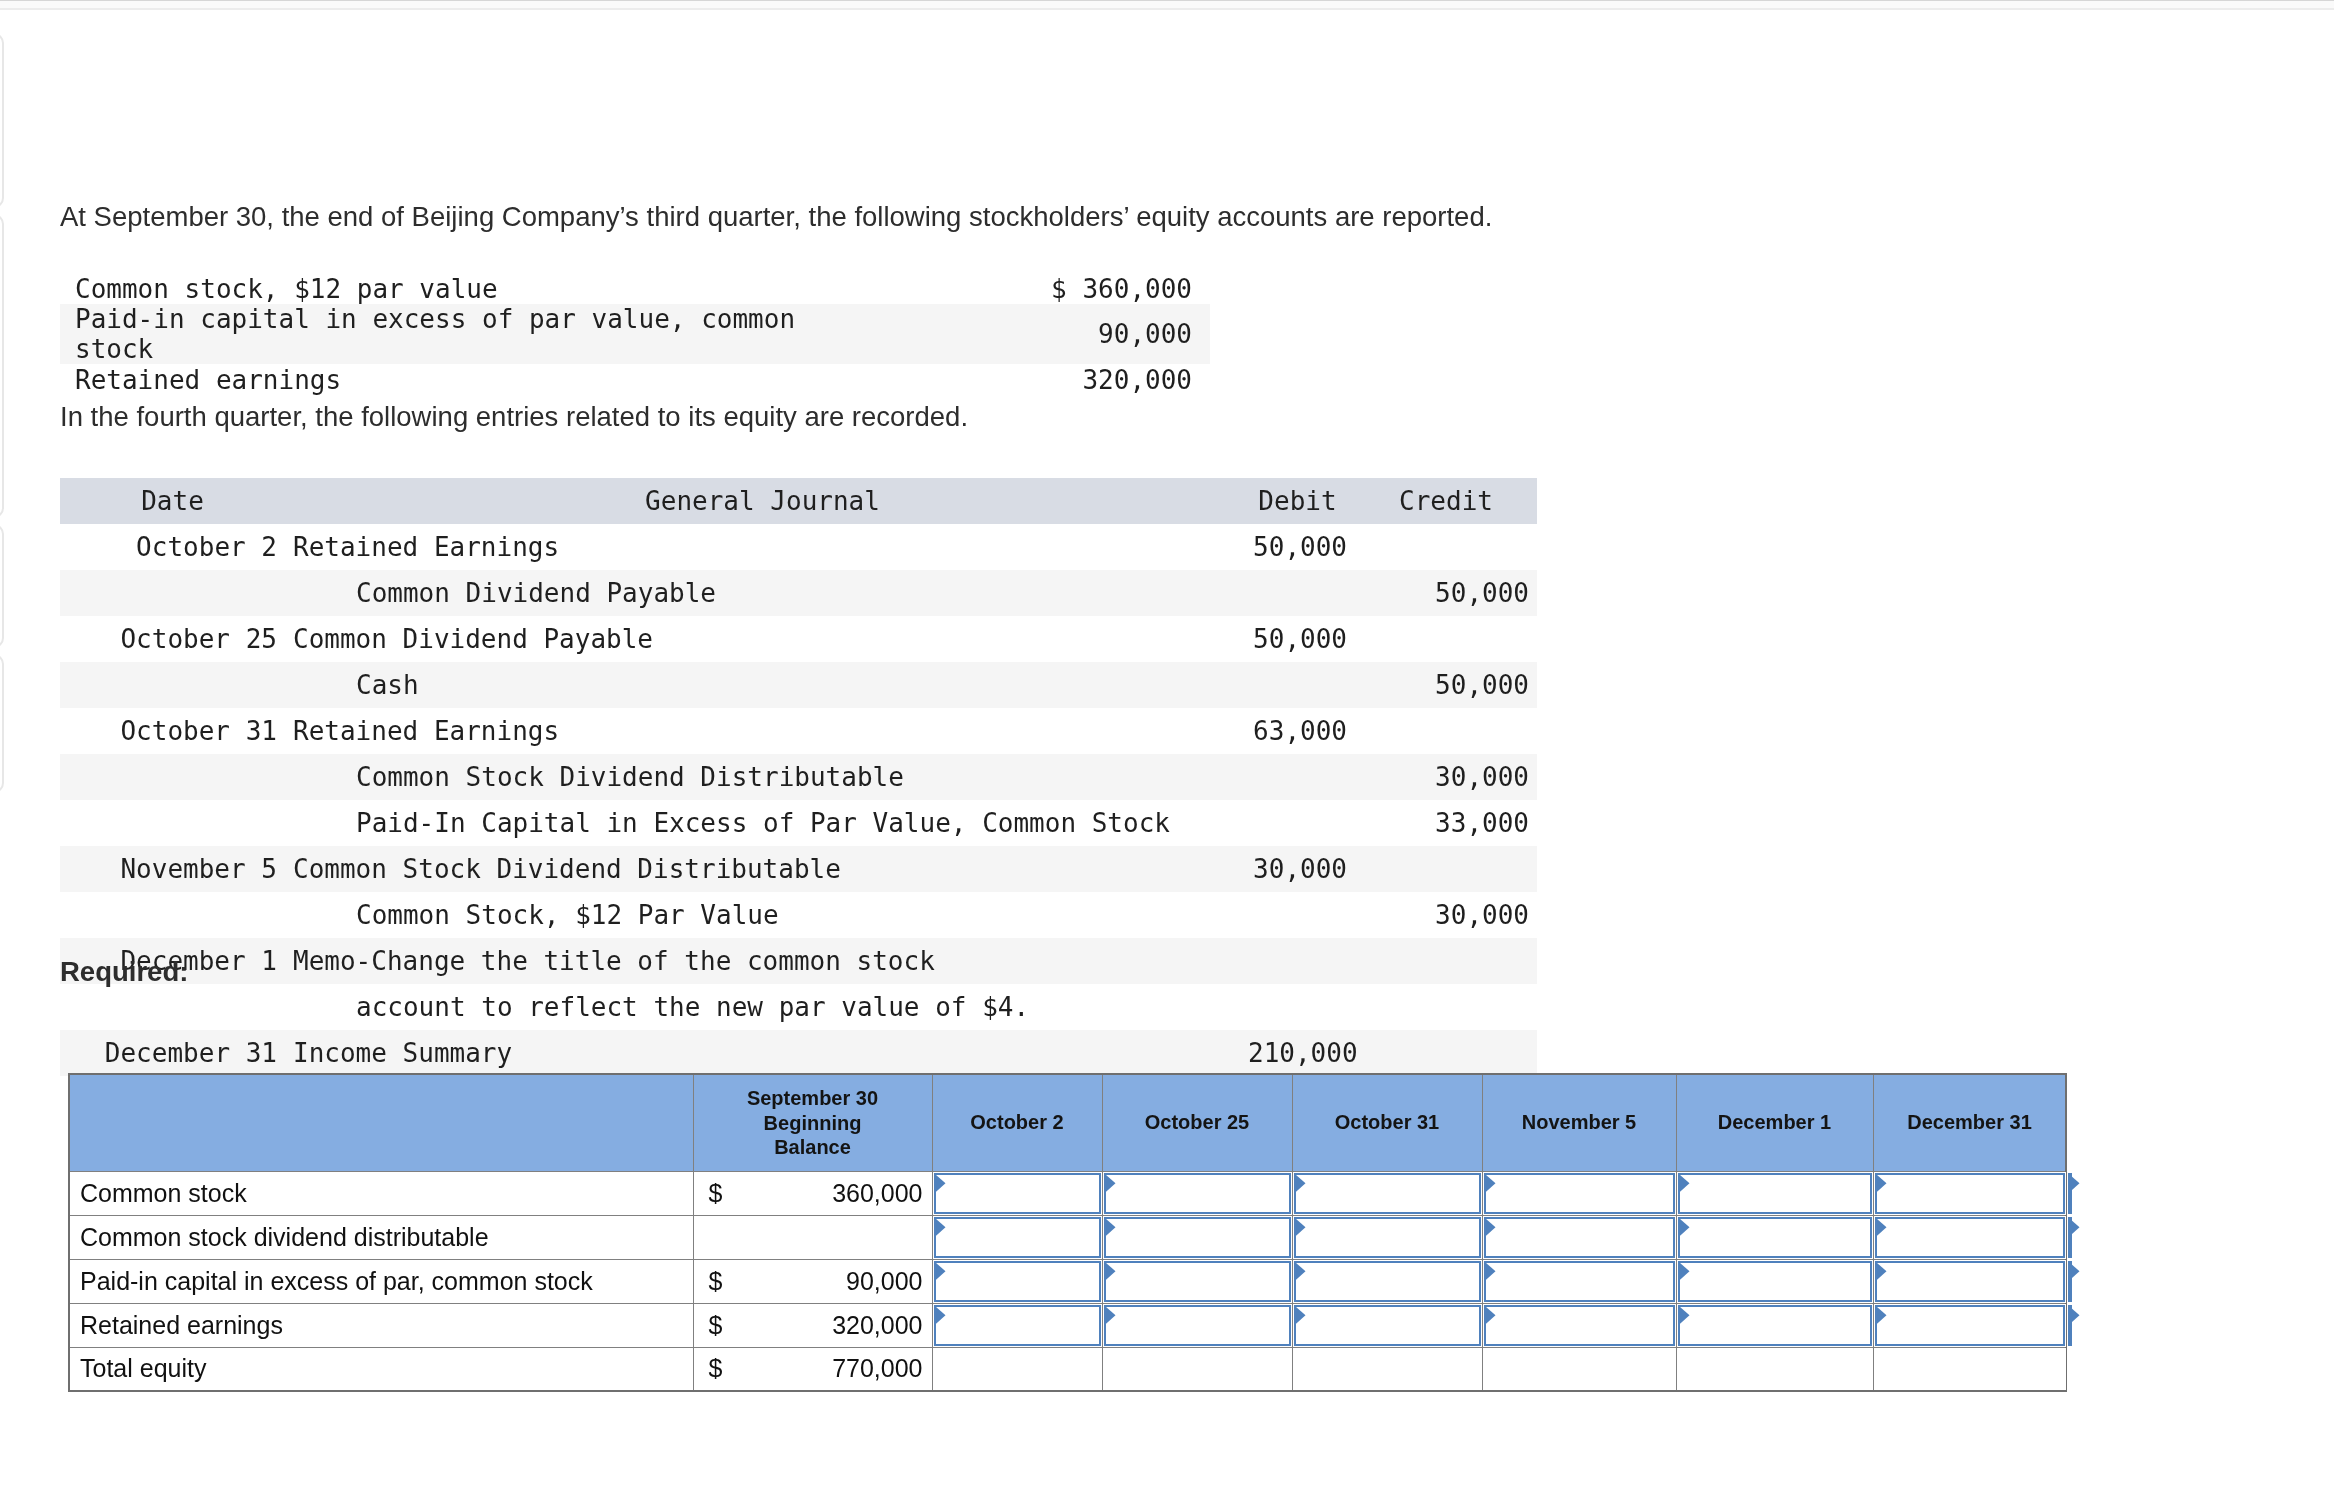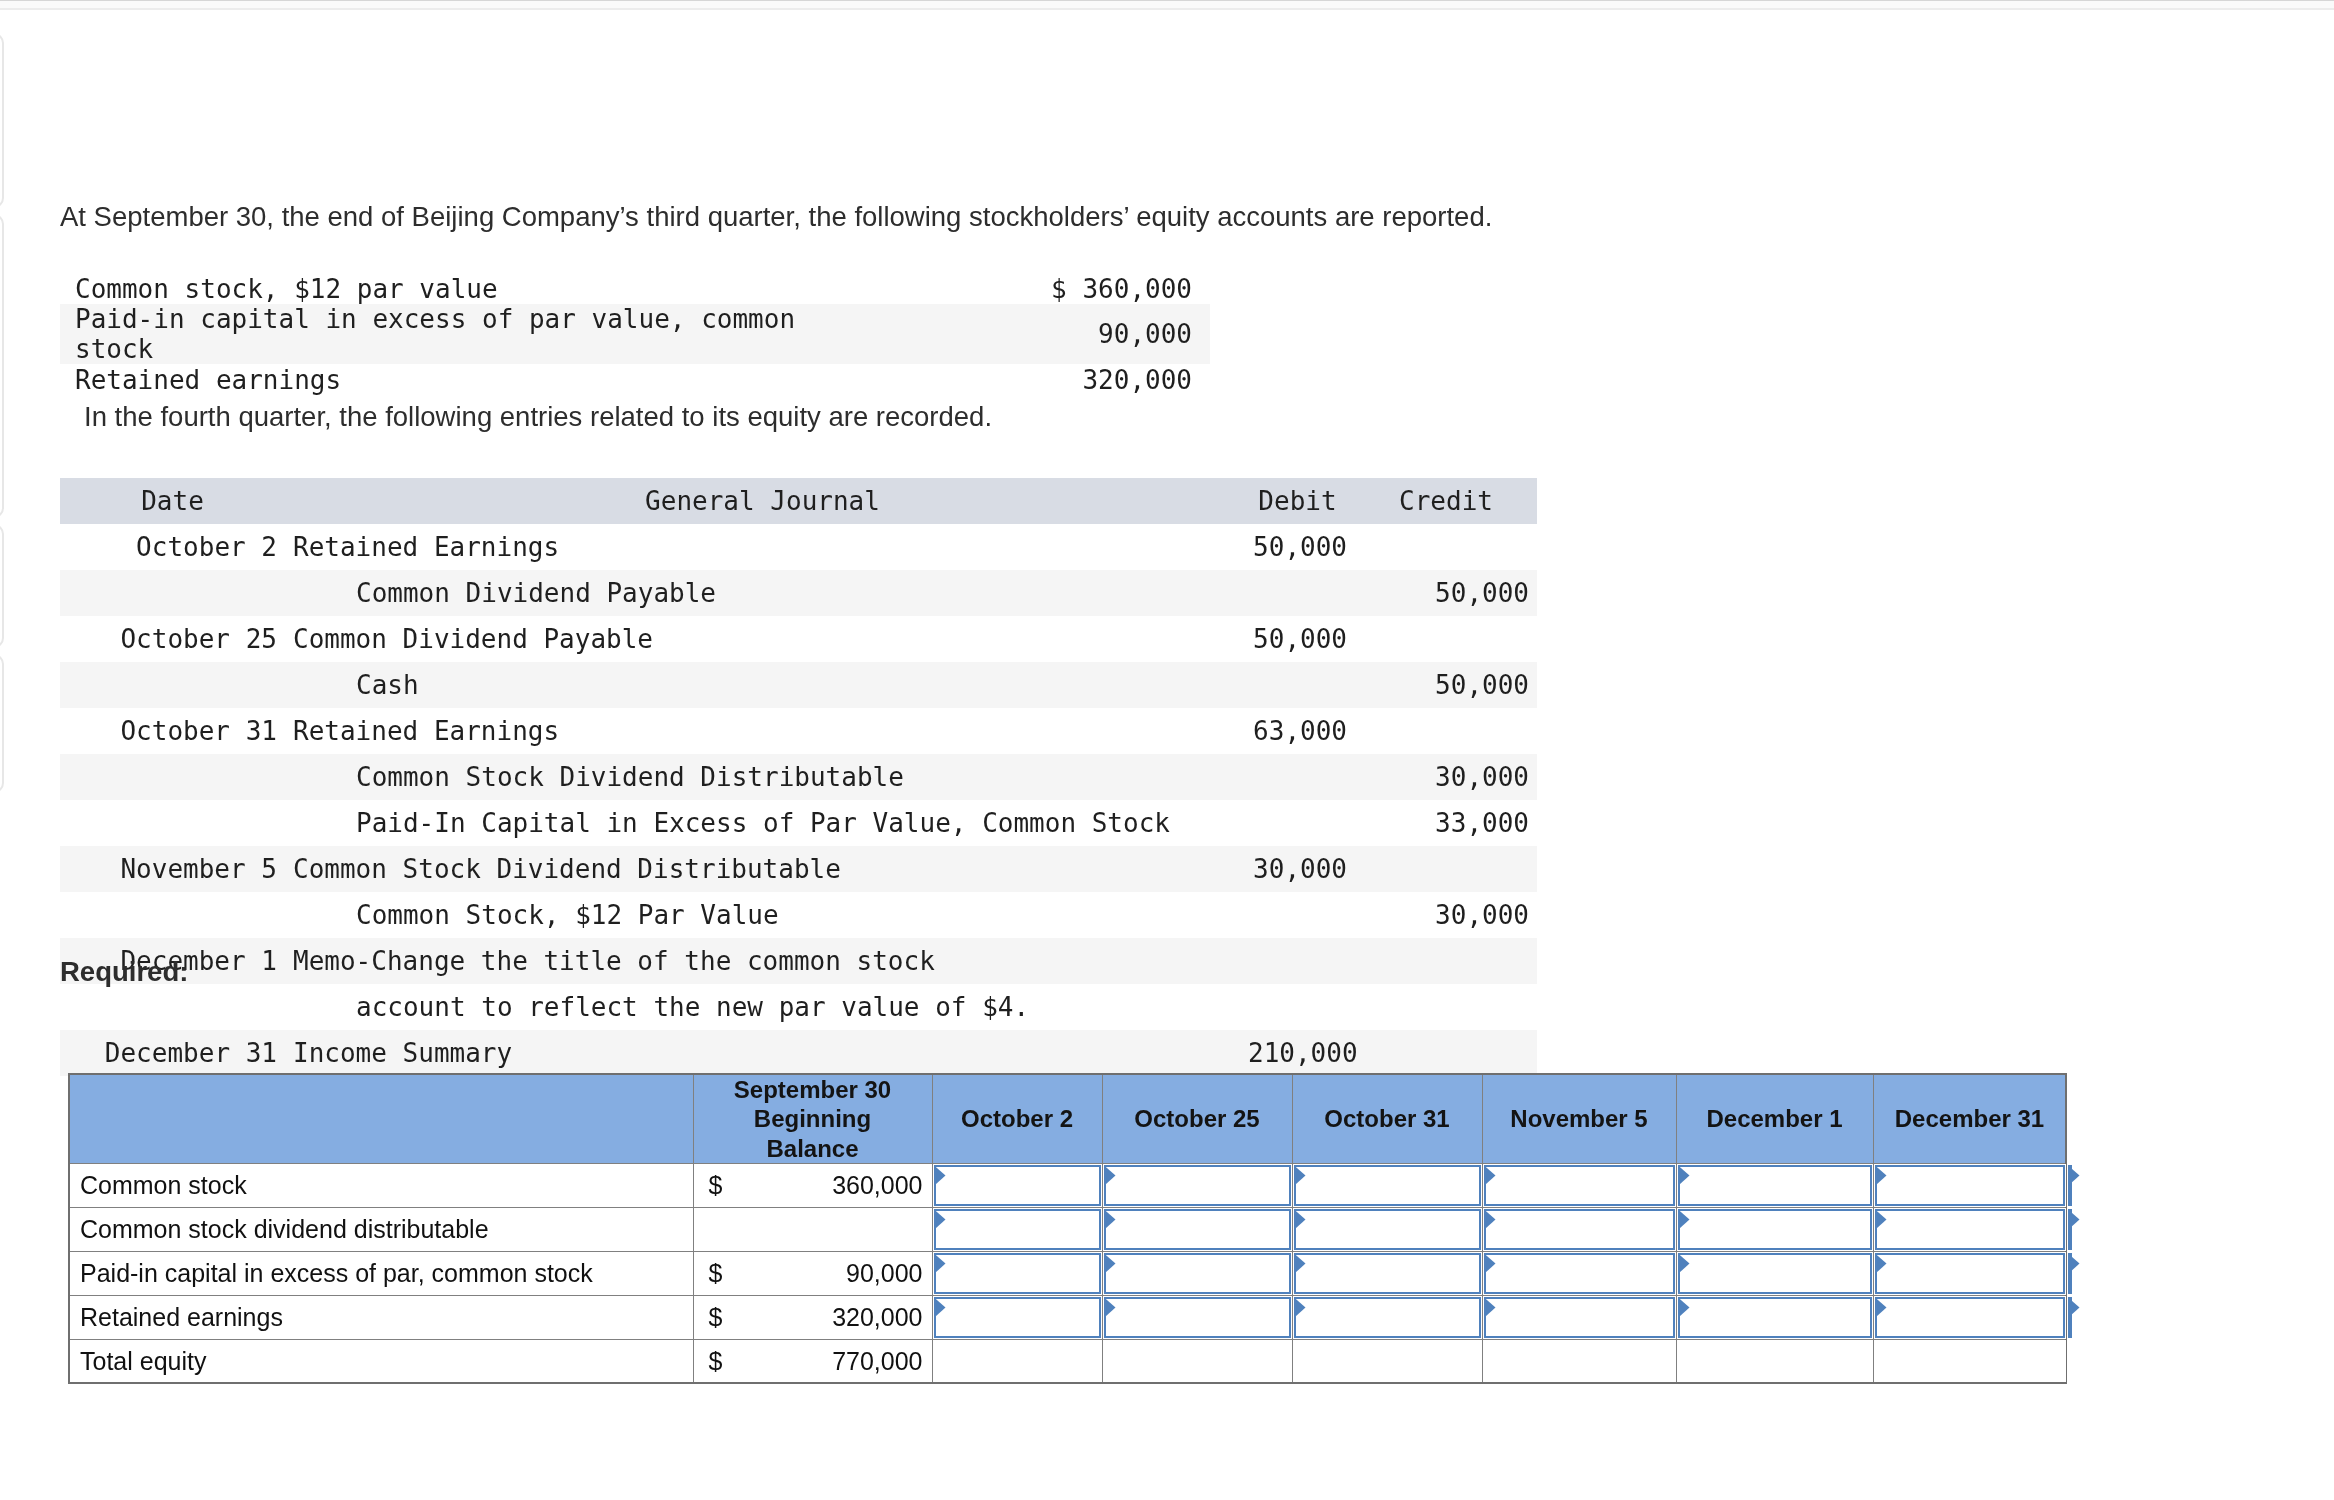--- a/index.html
+++ b/index.html
@@ -37,21 +37,21 @@
   .jdate { text-align:right; padding-right:13px; }
   .jacct { padding-left:38px; }
   .jacct.ind { padding-left:71px; }
   .jdeb { text-align:right; padding-right:2px; }
   .jcred { text-align:right; padding-right:19px; }
 
   
   .bal { position:absolute; left:68px; top:1073px; width:1997px; font-size:25px; color:#111;
          border:2px solid #6f6f6f; }
   .bal th, .bal td { border:1px solid #808080; padding:0; }
-  .bal th { background:#85ade1; font-weight:bold; font-size:24px; height:77px;
+  .bal th { background:#85ade1; font-weight:bold; font-size:20px; height:97px;
             vertical-align:middle; text-align:center; color:#141414; }
   .bal th.sept { white-space:pre-line; line-height:1.22; }
   .bal td { height:44px; background:#fff; vertical-align:middle; }
   .bal td.lab { padding-left:10px; }
   .flexcell { display:flex; justify-content:space-between; align-items:center;
               height:100%; padding:0 9px 0 15px; }
   .cell { position:relative; }
   .input-box { position:absolute; top:1px; left:1px; right:1px; bottom:1px;
                border:2px solid #4f81bd; background:#fff; }
   .tri { position:absolute; top:0; left:0; width:10px; height:27px; background:#4f81bd;
@@ -87,21 +87,21 @@
           <td class="mono lab">Paid-in capital in excess of par value, common stock</td>
           <td class="mono val">90,000</td>
         </tr>
         <tr>
           <td class="mono lab">Retained earnings</td>
           <td class="mono val">320,000</td>
         </tr>
       </tbody>
   </table>
 
-  <div class="para" style="top:400px;margin-left:24px;">In the fourth quarter, the following entries related to its equity are recorded.</div>
+  <div class="para" style="top:400px;">In the fourth quarter, the following entries related to its equity are recorded.</div>
 
   <table class="journal mono">
     <colgroup>
       <col style="width:225px">
         <col style="width:955px">
         <col style="width:115px">
         <col style="width:182px">
     </colgroup>
     <thead>
       <tr style="background: rgb(216, 220, 228);">

